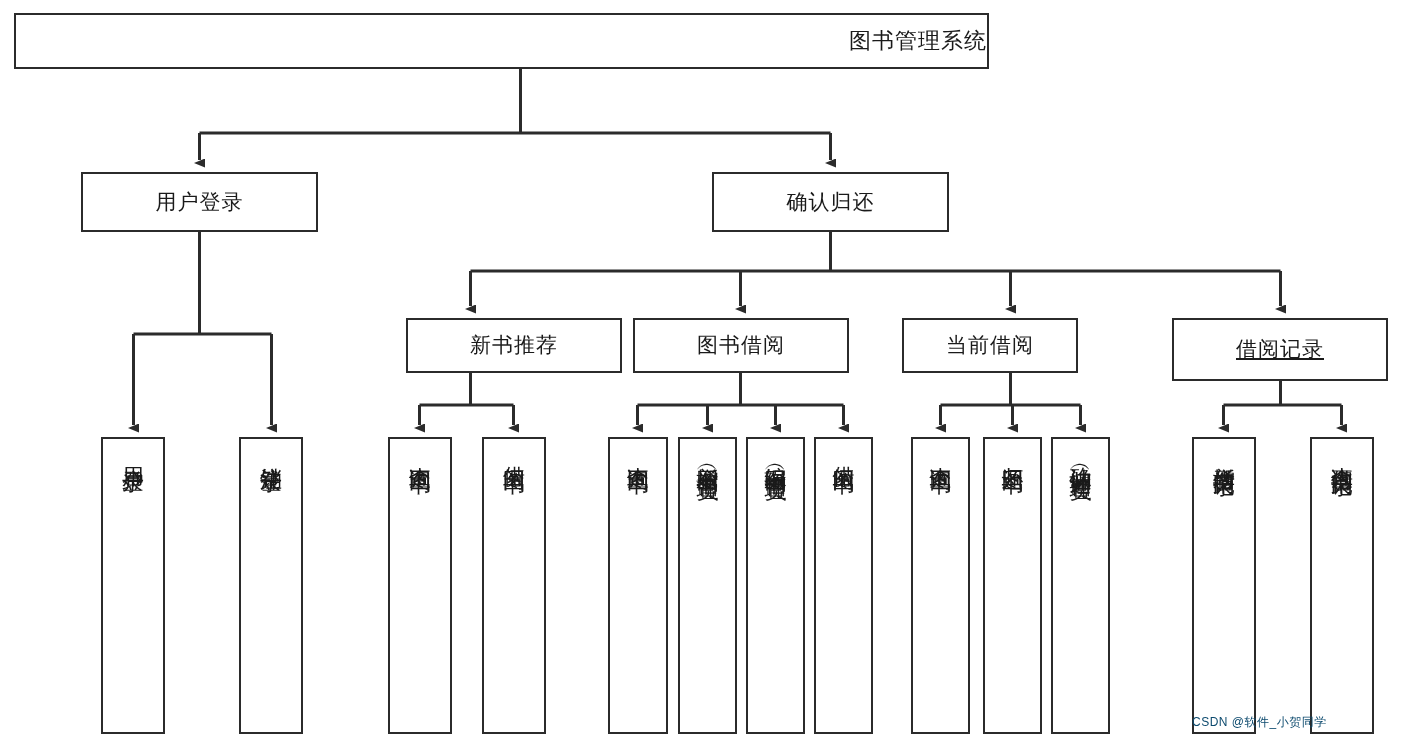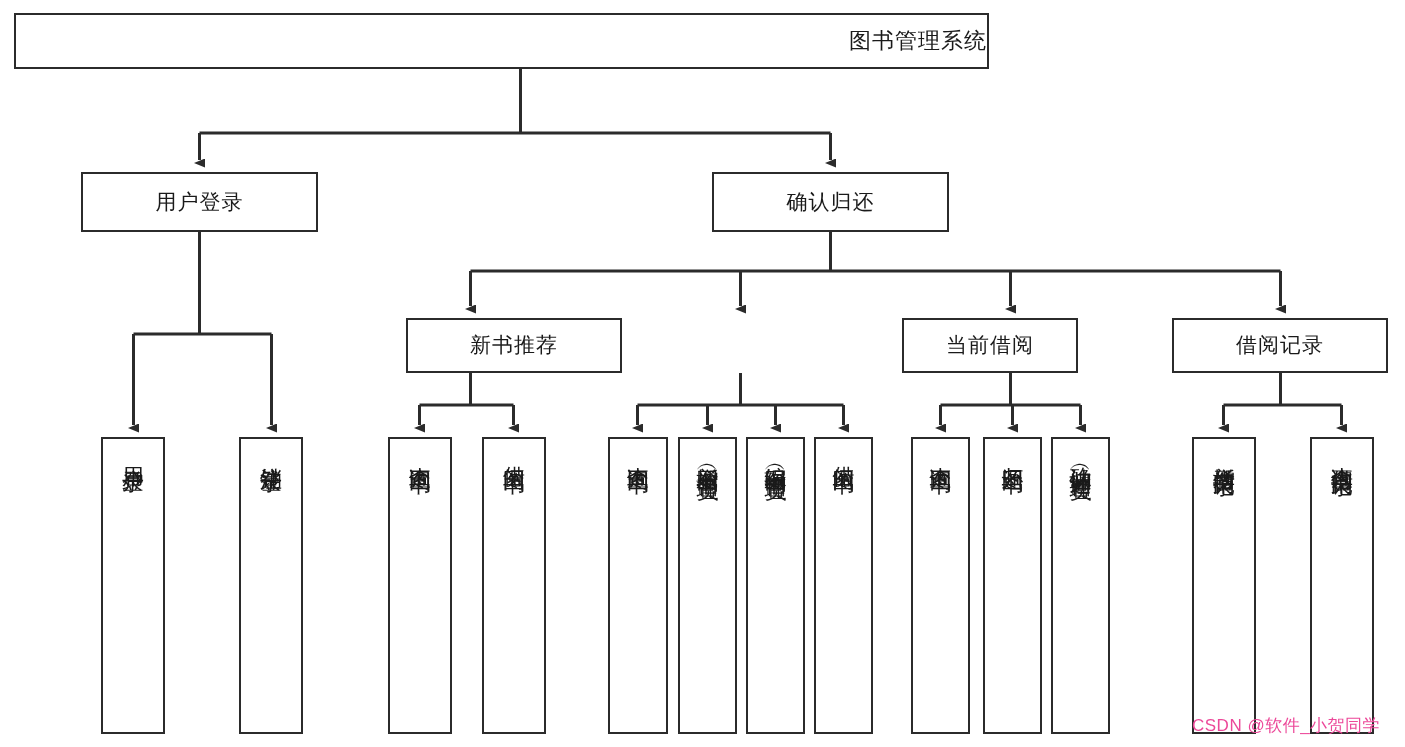--- a/index.html
+++ b/index.html
@@ -54,22 +54,22 @@
   .node.vert .label {
     writing-mode: vertical-rl;
     text-orientation: upright;
     font-size: 22px;
     letter-spacing: 2px;
     line-height: 1;
   }
   .node.root .label { font-size: 22px; }
   .watermark {
     position: absolute;
-    color: #ec4899;
-    font-size: 17px;
+    color: #0c4a6e;
+    font-size: 12px;
     letter-spacing: 0.5px;
     white-space: nowrap;
     user-select: none;
   }
 </style>
 </head>
 <body>
 
 <div id="canvas">
 
@@ -132,26 +132,29 @@
   </div>
 
   <div class="node horiz" style="left:712px; top:172px; width:237px; height:60px;">
     <span class="label">确认归还</span>
   </div>
 
   <div class="node horiz" style="left:362px; top:318px; width:216px; height:55px;margin-left:44px;">
     <span class="label">新书推荐</span>
   </div>
 
+  <div class="node horiz" style="left:633px; top:318px; width:216px; height:55px;">
+    <span class="label">图书借阅</span>
+  </div>
 
   <div class="node horiz" style="left:902px; top:318px; width:176px; height:55px;">
     <span class="label">当前借阅</span>
   </div>
 
-  <div class="node horiz" style="left:1172px; top:318px; width:216px; height:55px;">
+  <div class="node horiz" style="left:1172px; top:318px; width:216px; height:63px;text-decoration:underline;">
     <span class="label">借阅记录</span>
   </div>
 
   <div class="node vert" style="left:101px; top:437px; width:64px; height:297px;">
     <span class="label">用户登录</span>
   </div>
 
   <div class="node vert" style="left:239px; top:437px; width:64px; height:297px;">
     <span class="label">注销登录</span>
   </div>

